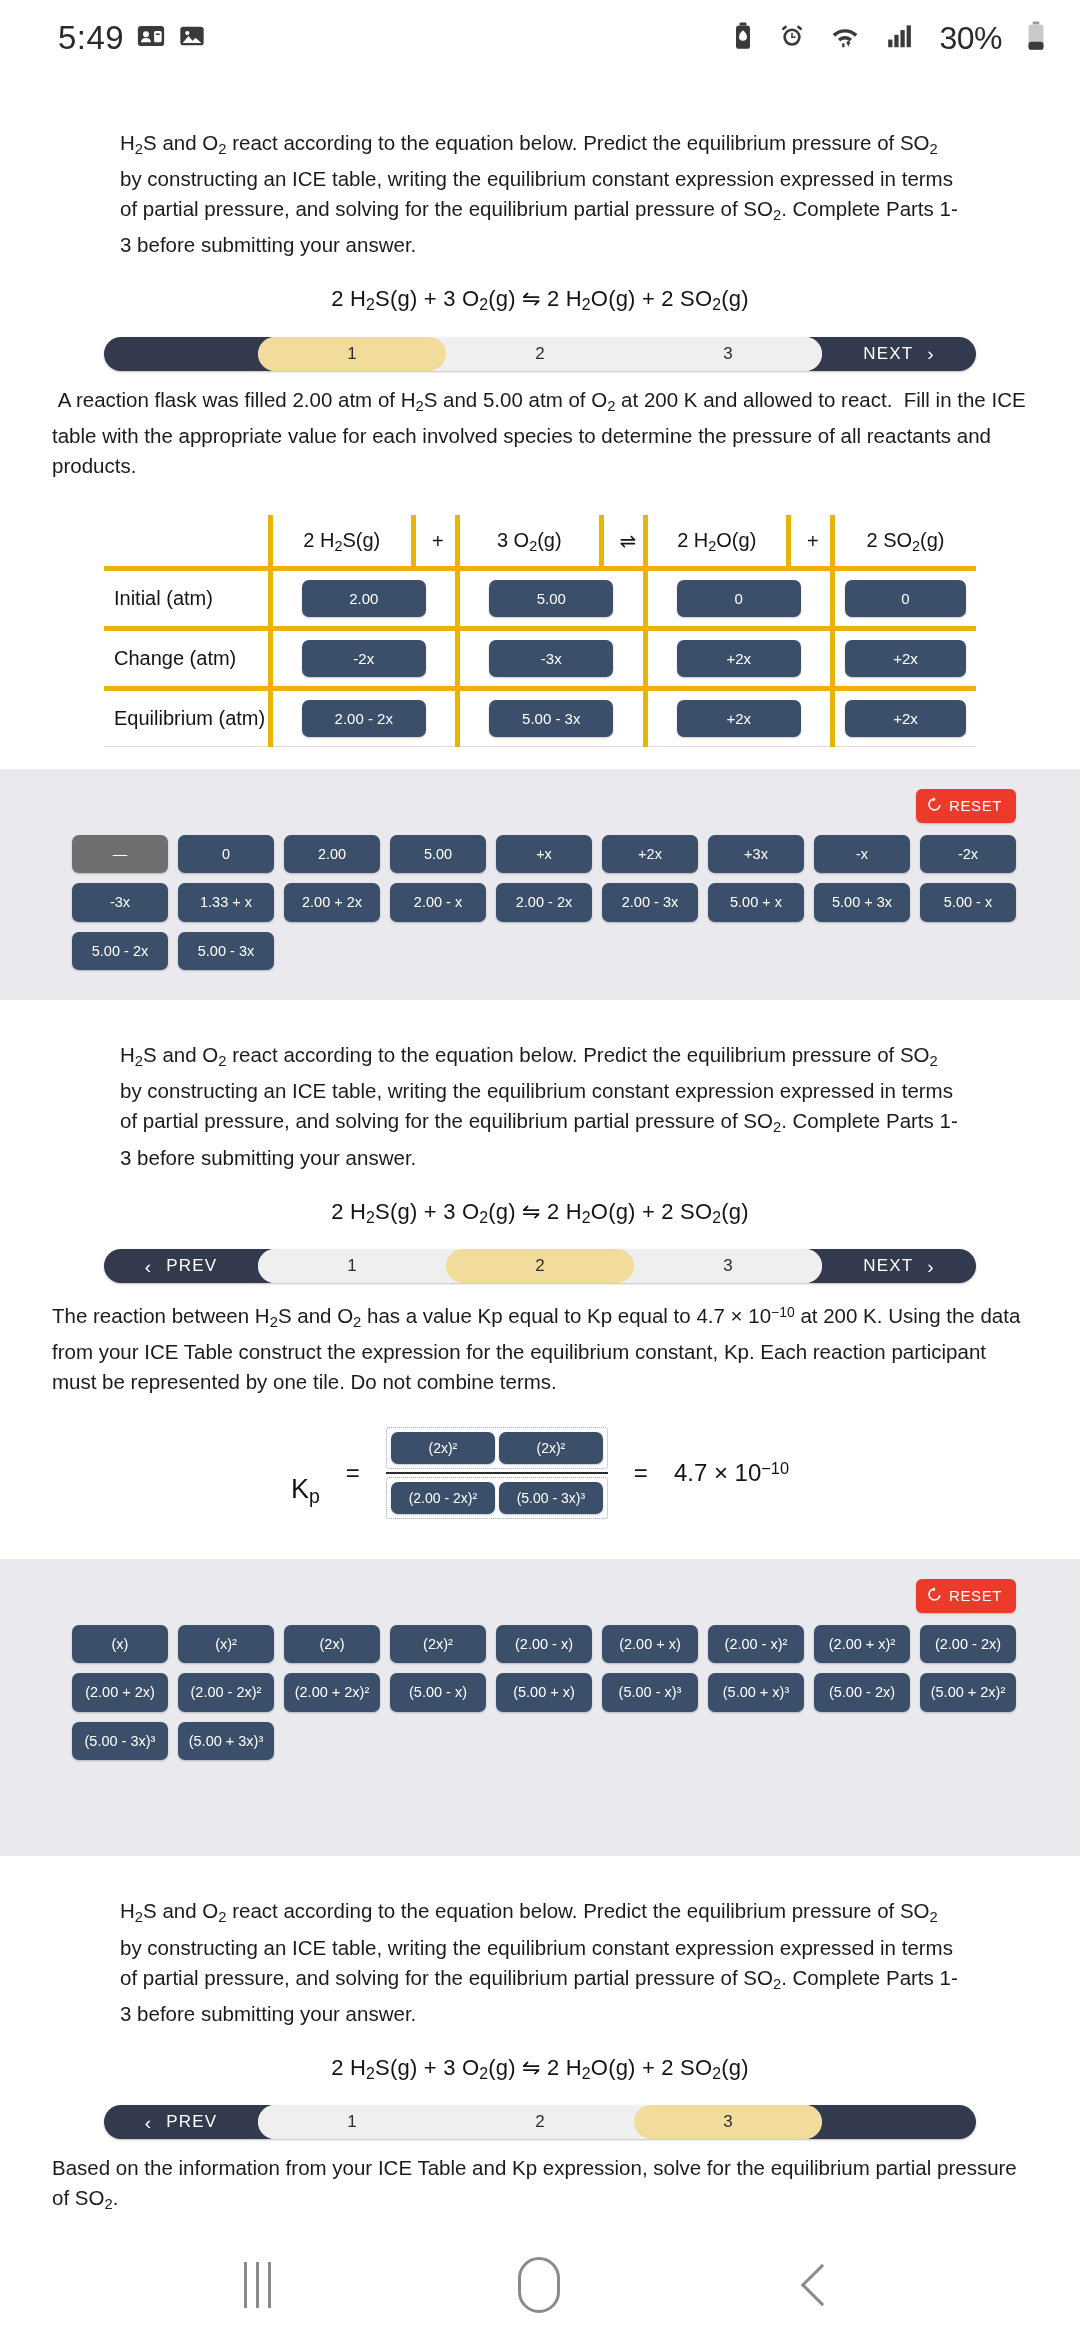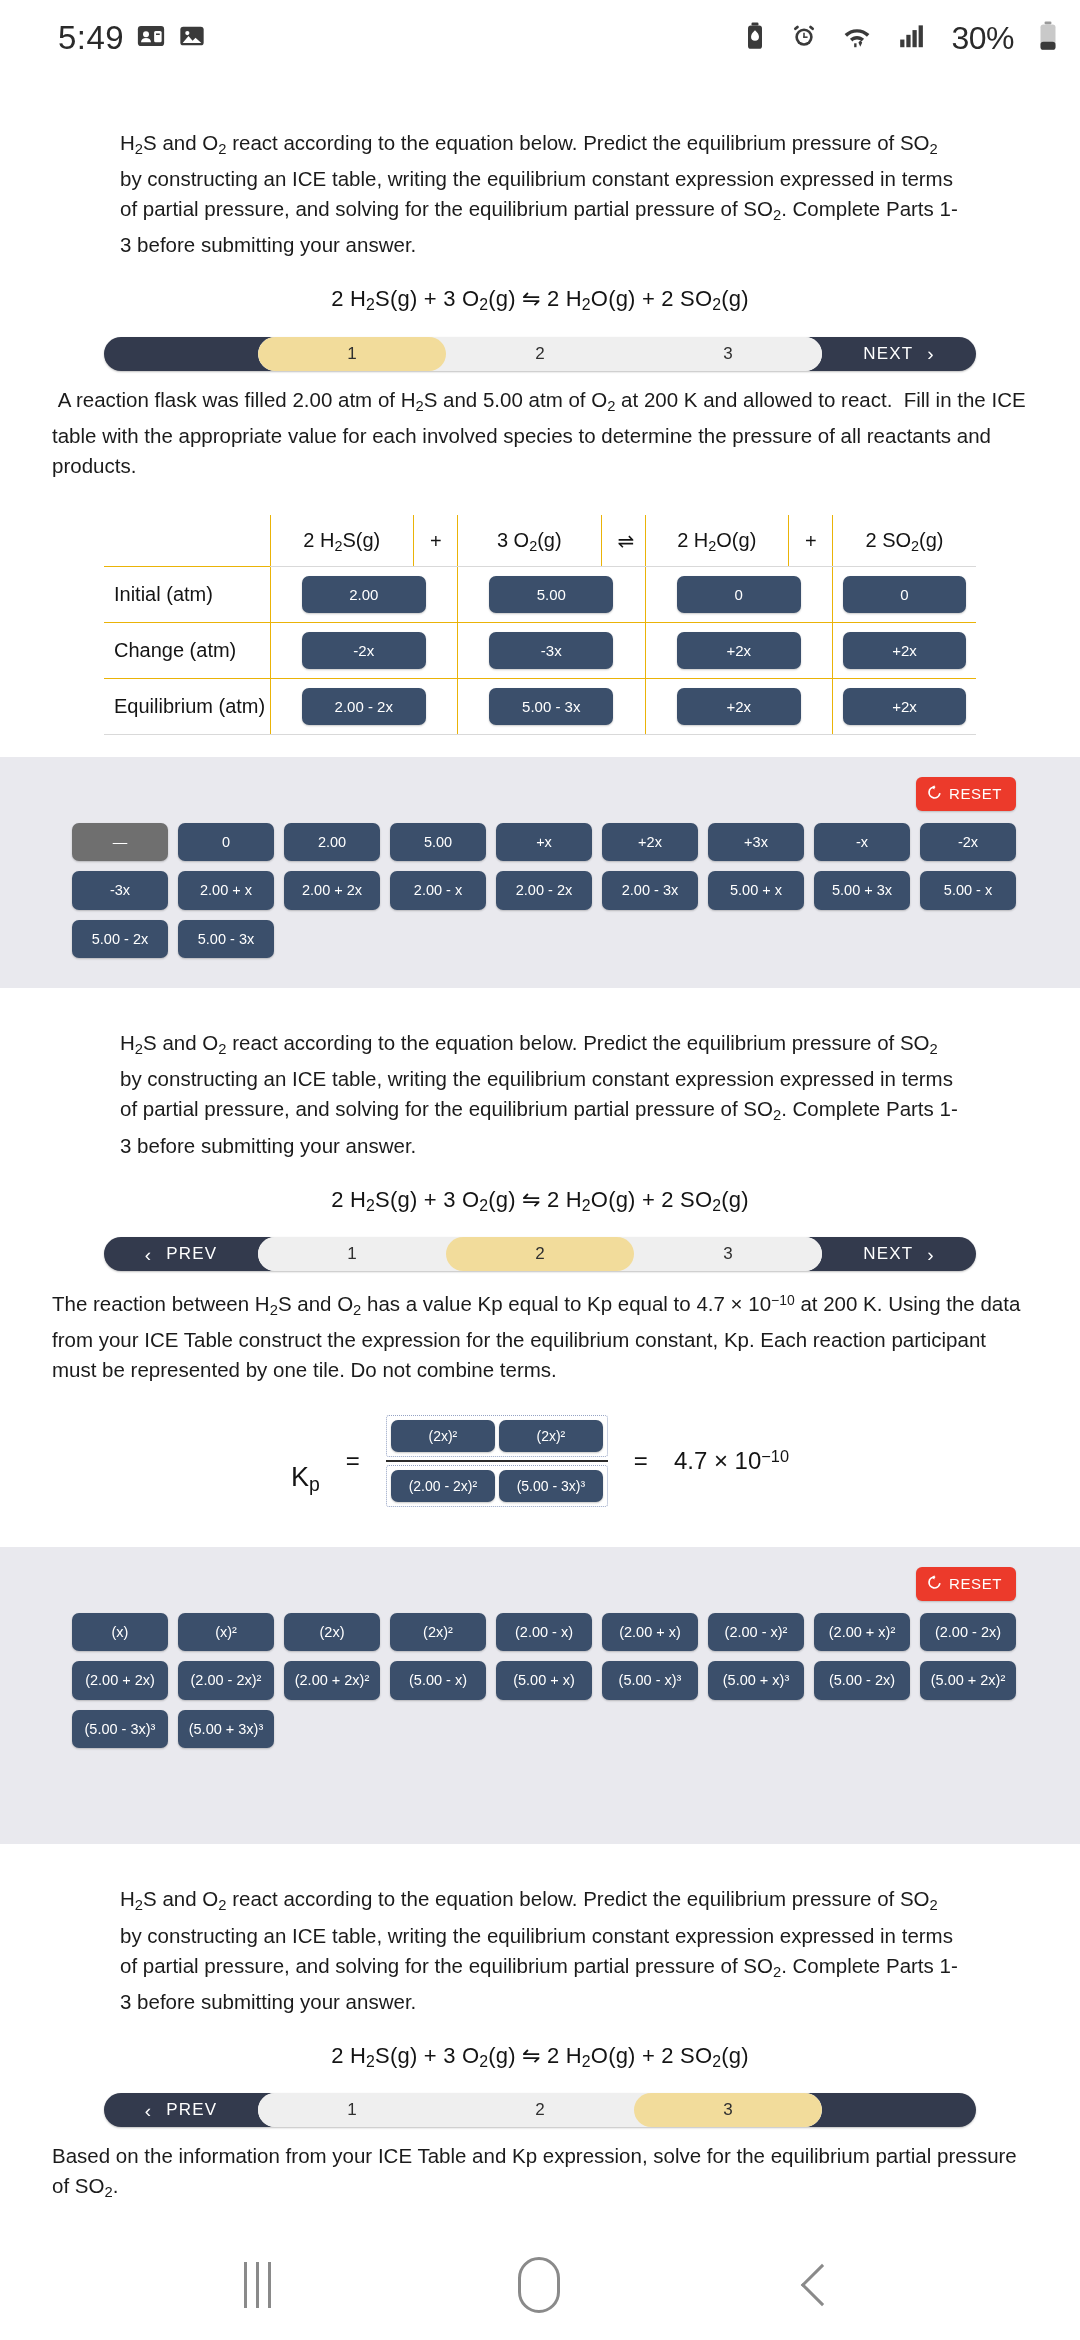--- a/index.html
+++ b/index.html
@@ -10,21 +10,21 @@
     color: #1a1a1a;
     overflow: hidden;
   }
   body { position: relative; }
 
   
   .statusbar {
     height: 76px; width: 100%;
     display: flex; align-items: center;
     justify-content: space-between;
-    padding: 0 22px 0 58px;
+    padding: 0 34px 0 58px;
     background: #ffffff;
   }
   .sb-left { display: flex; align-items: center; gap: 12px; }
   .sb-clock { font-size: 33px; color: #2a2a2a; letter-spacing: .5px; }
   .sb-right { display: flex; align-items: center; gap: 24px; }
   .sb-pct { font-size: 32px; color: #2a2a2a; letter-spacing: -.5px; }
   .ic { display: inline-block; }
 
   
   .page { position: absolute; top: 76px; left: 0; width: 1080px; height: 2188px; }
@@ -65,21 +65,21 @@
   .step {
     flex: 1 1 0; display: flex; align-items: center; justify-content: center;
     font-size: 17px; color: #303030; background: #efefef;
   }
   .step.active { background: #f2dc9b; border-radius: 17px; }
   .chev { font-size: 19px; line-height: 1; color: #fff; }
 
   
   .ice-wrap { padding: 0 104px; margin-top: 34px; }
   table.ice { width: 100%; border-collapse: collapse; table-layout: fixed; }
-  table.ice th, table.ice td { border: 1px solid #eab308; }
+  table.ice th, table.ice td { border: 5px solid #eab308; }
   table.ice thead th { border-top: none; }
   table.ice tr > *:first-child { border-left: none; }
   table.ice tr > *:last-child { border-right: none; }
   table.ice tbody tr:last-child td { border-bottom: 1px solid #d9d9d9; }
   .ice-corner { border: none !important; width: 166px; }
   .ice-head {
     text-align: center; font-weight: normal; font-size: 20px;
     padding: 14px 16px 12px; color: #141414; border-bottom: 1px solid #d9d9d9 !important;
   }
   .ice-op { width: 44px; }
@@ -325,21 +325,21 @@
       <span class="tile blank">—</span>
       <span class="tile">0</span>
       <span class="tile">2.00</span>
       <span class="tile">5.00</span>
       <span class="tile">+x</span>
       <span class="tile">+2x</span>
       <span class="tile">+3x</span>
       <span class="tile">-x</span>
       <span class="tile">-2x</span>
       <span class="tile">-3x</span>
-      <span class="tile">2.00 + x</span>
+      <span class="tile">1.33 + x</span>
       <span class="tile">2.00 + 2x</span>
       <span class="tile">2.00 - x</span>
       <span class="tile">2.00 - 2x</span>
       <span class="tile">2.00 - 3x</span>
       <span class="tile">5.00 + x</span>
       <span class="tile">5.00 + 3x</span>
       <span class="tile">5.00 - x</span>
       <span class="tile">5.00 - 2x</span>
       <span class="tile">5.00 - 3x</span>
     </div>

